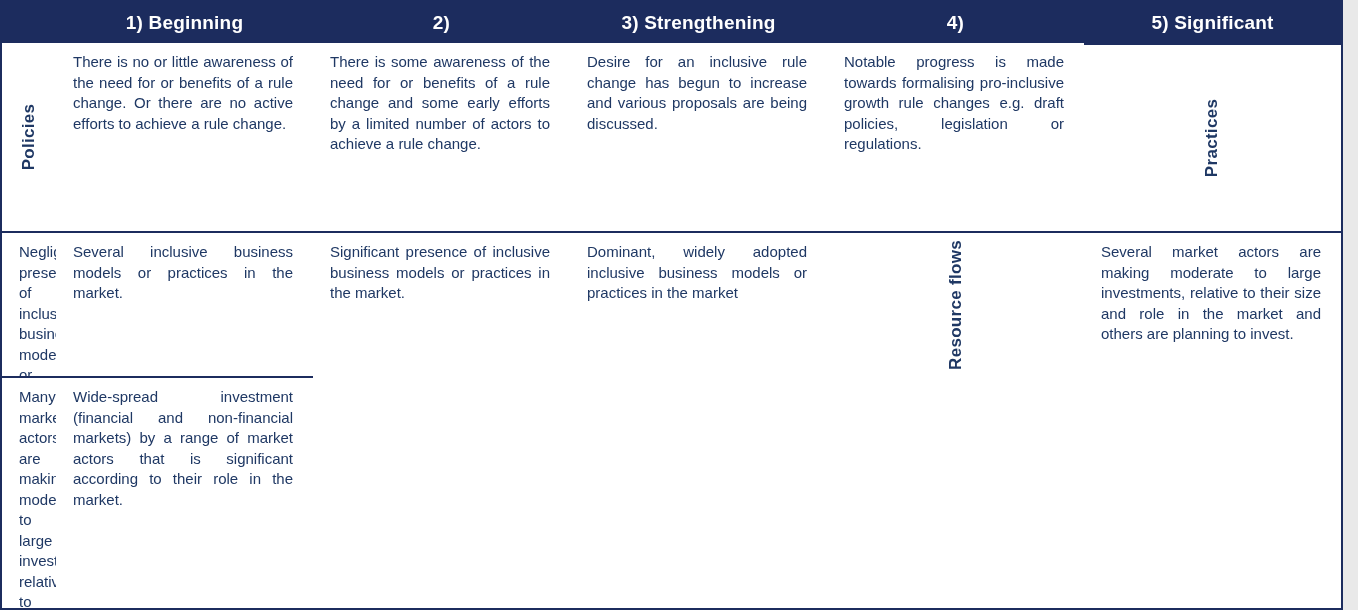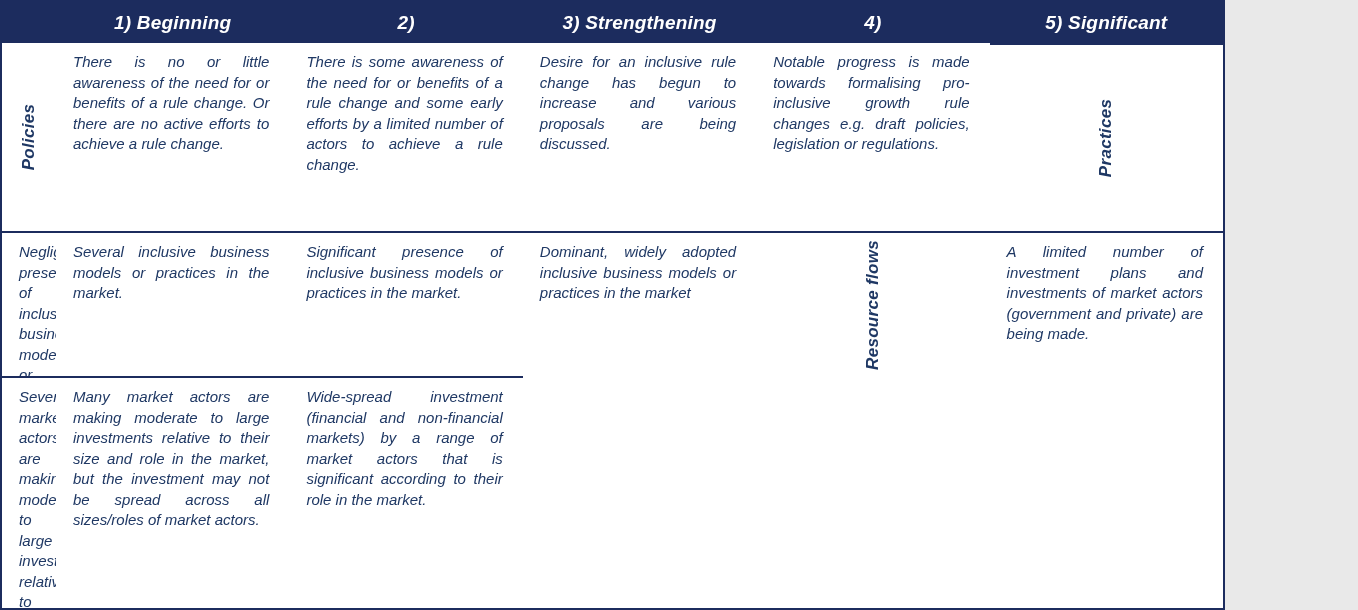--- a/index.html
+++ b/index.html
@@ -1,20 +1,20 @@
 <!DOCTYPE html>
 <html><head>
 <meta charset="utf-8">
 <style>
   :root{
     --navy:#1c2c5e;
     --text:#1f3864;
   }
   html,body{margin:0;padding:0;background:#e9e9e9;}
-  .stage{width:1225px;height:610px;position:relative;background:#ef4444;font-style:italic;}
+  .stage{width:1343px;height:610px;position:relative;background:#ef4444;}
   .matrix{
     position:absolute;inset:0;
     box-sizing:border-box;
     border:2px solid var(--navy);
     background:#fff;
     display:grid;
     grid-template-columns:54px repeat(5,1fr);
     grid-template-rows:41px 188px 145px 1fr;
     font-family:"Liberation Sans",sans-serif;
   }
@@ -75,19 +75,18 @@
       <span>Practices</span>
     </div>
     <div class="cell div-top">Negligible presence of inclusive business models or practices in the market.</div>
     <div class="cell div-top">Several inclusive business models or practices in the market.</div>
     <div class="cell div-top">Significant presence of inclusive business models or practices in the market.</div>
     <div class="cell div-top">Dominant, widely adopted inclusive business models or practices in the market</div>
 
     <div class="rowlabel div-top">
       <span>Resource flows</span>
     </div>
-    <div class="cell div-top">A limited number of investment plans and investments of market actors (government and private) are being made.</div>
     <div class="cell div-top">Several market actors are making moderate to large investments, relative to their size and role in the market and others are planning to invest.</div>
     <div class="cell div-top">Many market actors are making moderate to large investments relative to their size and role in the market, but the investment may not be spread across all sizes/roles of market actors.</div>
     <div class="cell div-top">Wide-spread investment (financial and non-financial markets) by a range of market actors that is significant according to their role in the market.</div>
 
   </div>
 </div>
 
 </body></html>

